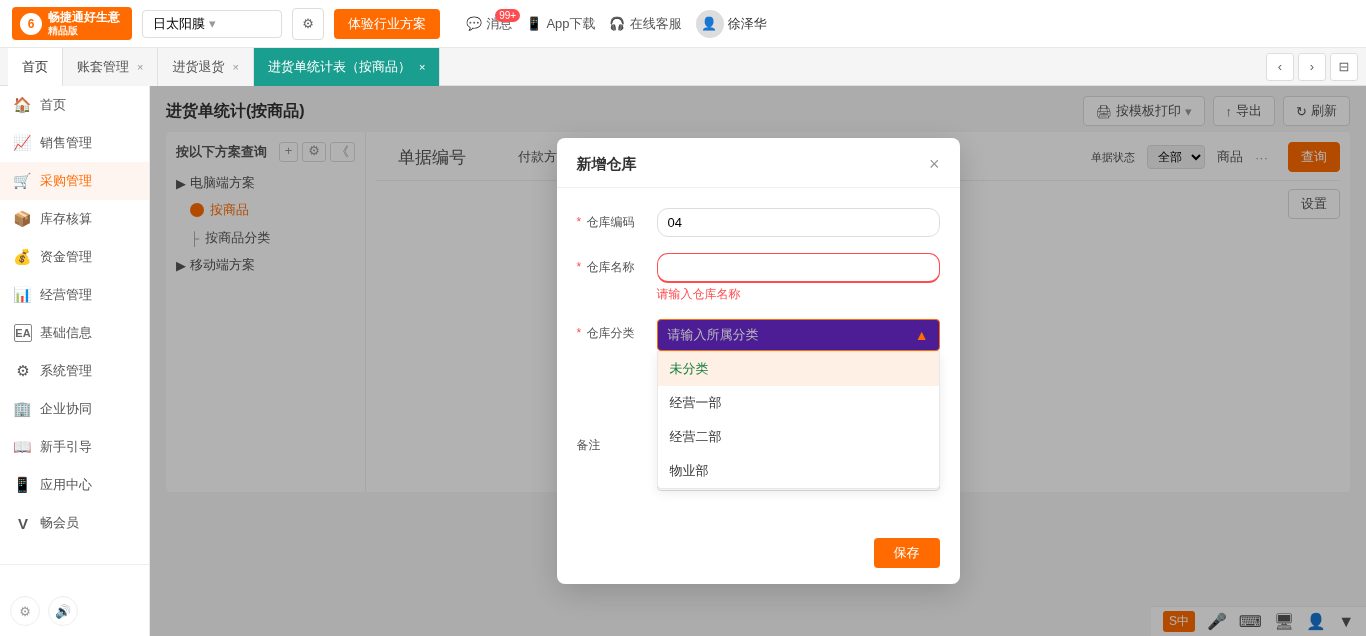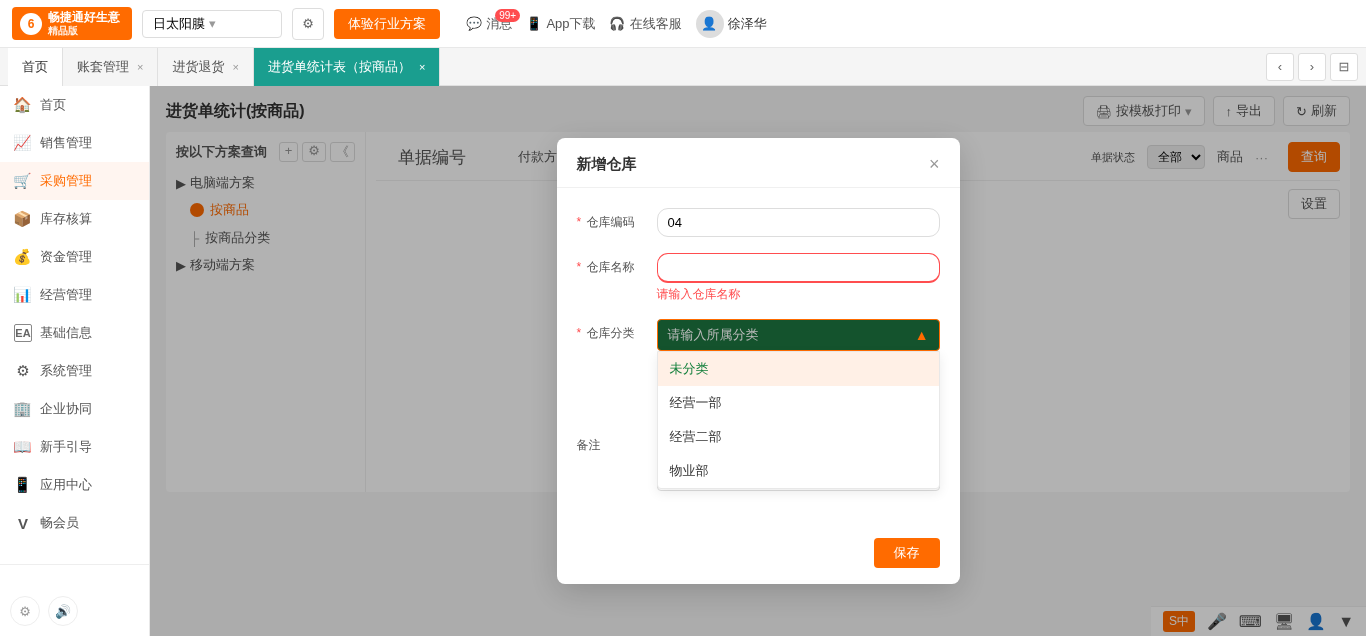--- a/index.html
+++ b/index.html
@@ -117,21 +117,21 @@
     .required { color: #ff4d4f; margin-right: 2px; }
     .form-control { flex: 1; }
     .input-field {
       width: 100%; border: 1px solid #ddd; border-radius: 11px;
       padding: 6px 10px; font-size: 13px; outline: none;
     }
     .input-error { border-color: #ff4d4f !important; }
     .error-msg { color: #ff4d4f; font-size: 12px; margin-top: 3px; }
     .select-field {
       width: 100%; border: 1px solid #ddd; border-radius: 4px;
-      padding: 6px 10px; font-size: 13px; background: #14532d;
+      padding: 6px 10px; font-size: 13px; background: #4c1d95;
       display: flex; align-items: center; justify-content: space-between;
       cursor: pointer; position: relative;
     }
     .select-field.open { border-color: #ff6b00; }
     .select-arrow { color: #ff6b00; font-size: 14px; }
     .select-placeholder { color: #bbb; }
     .dropdown-list {
       position: absolute; left: 0; right: 0; top: 100%;
       background: #fff; border: 1px solid #e8e8e8; border-radius: 0 0 4px 4px;
       z-index: 200; box-shadow: 0 4px 12px rgba(0,0,0,0.08);

